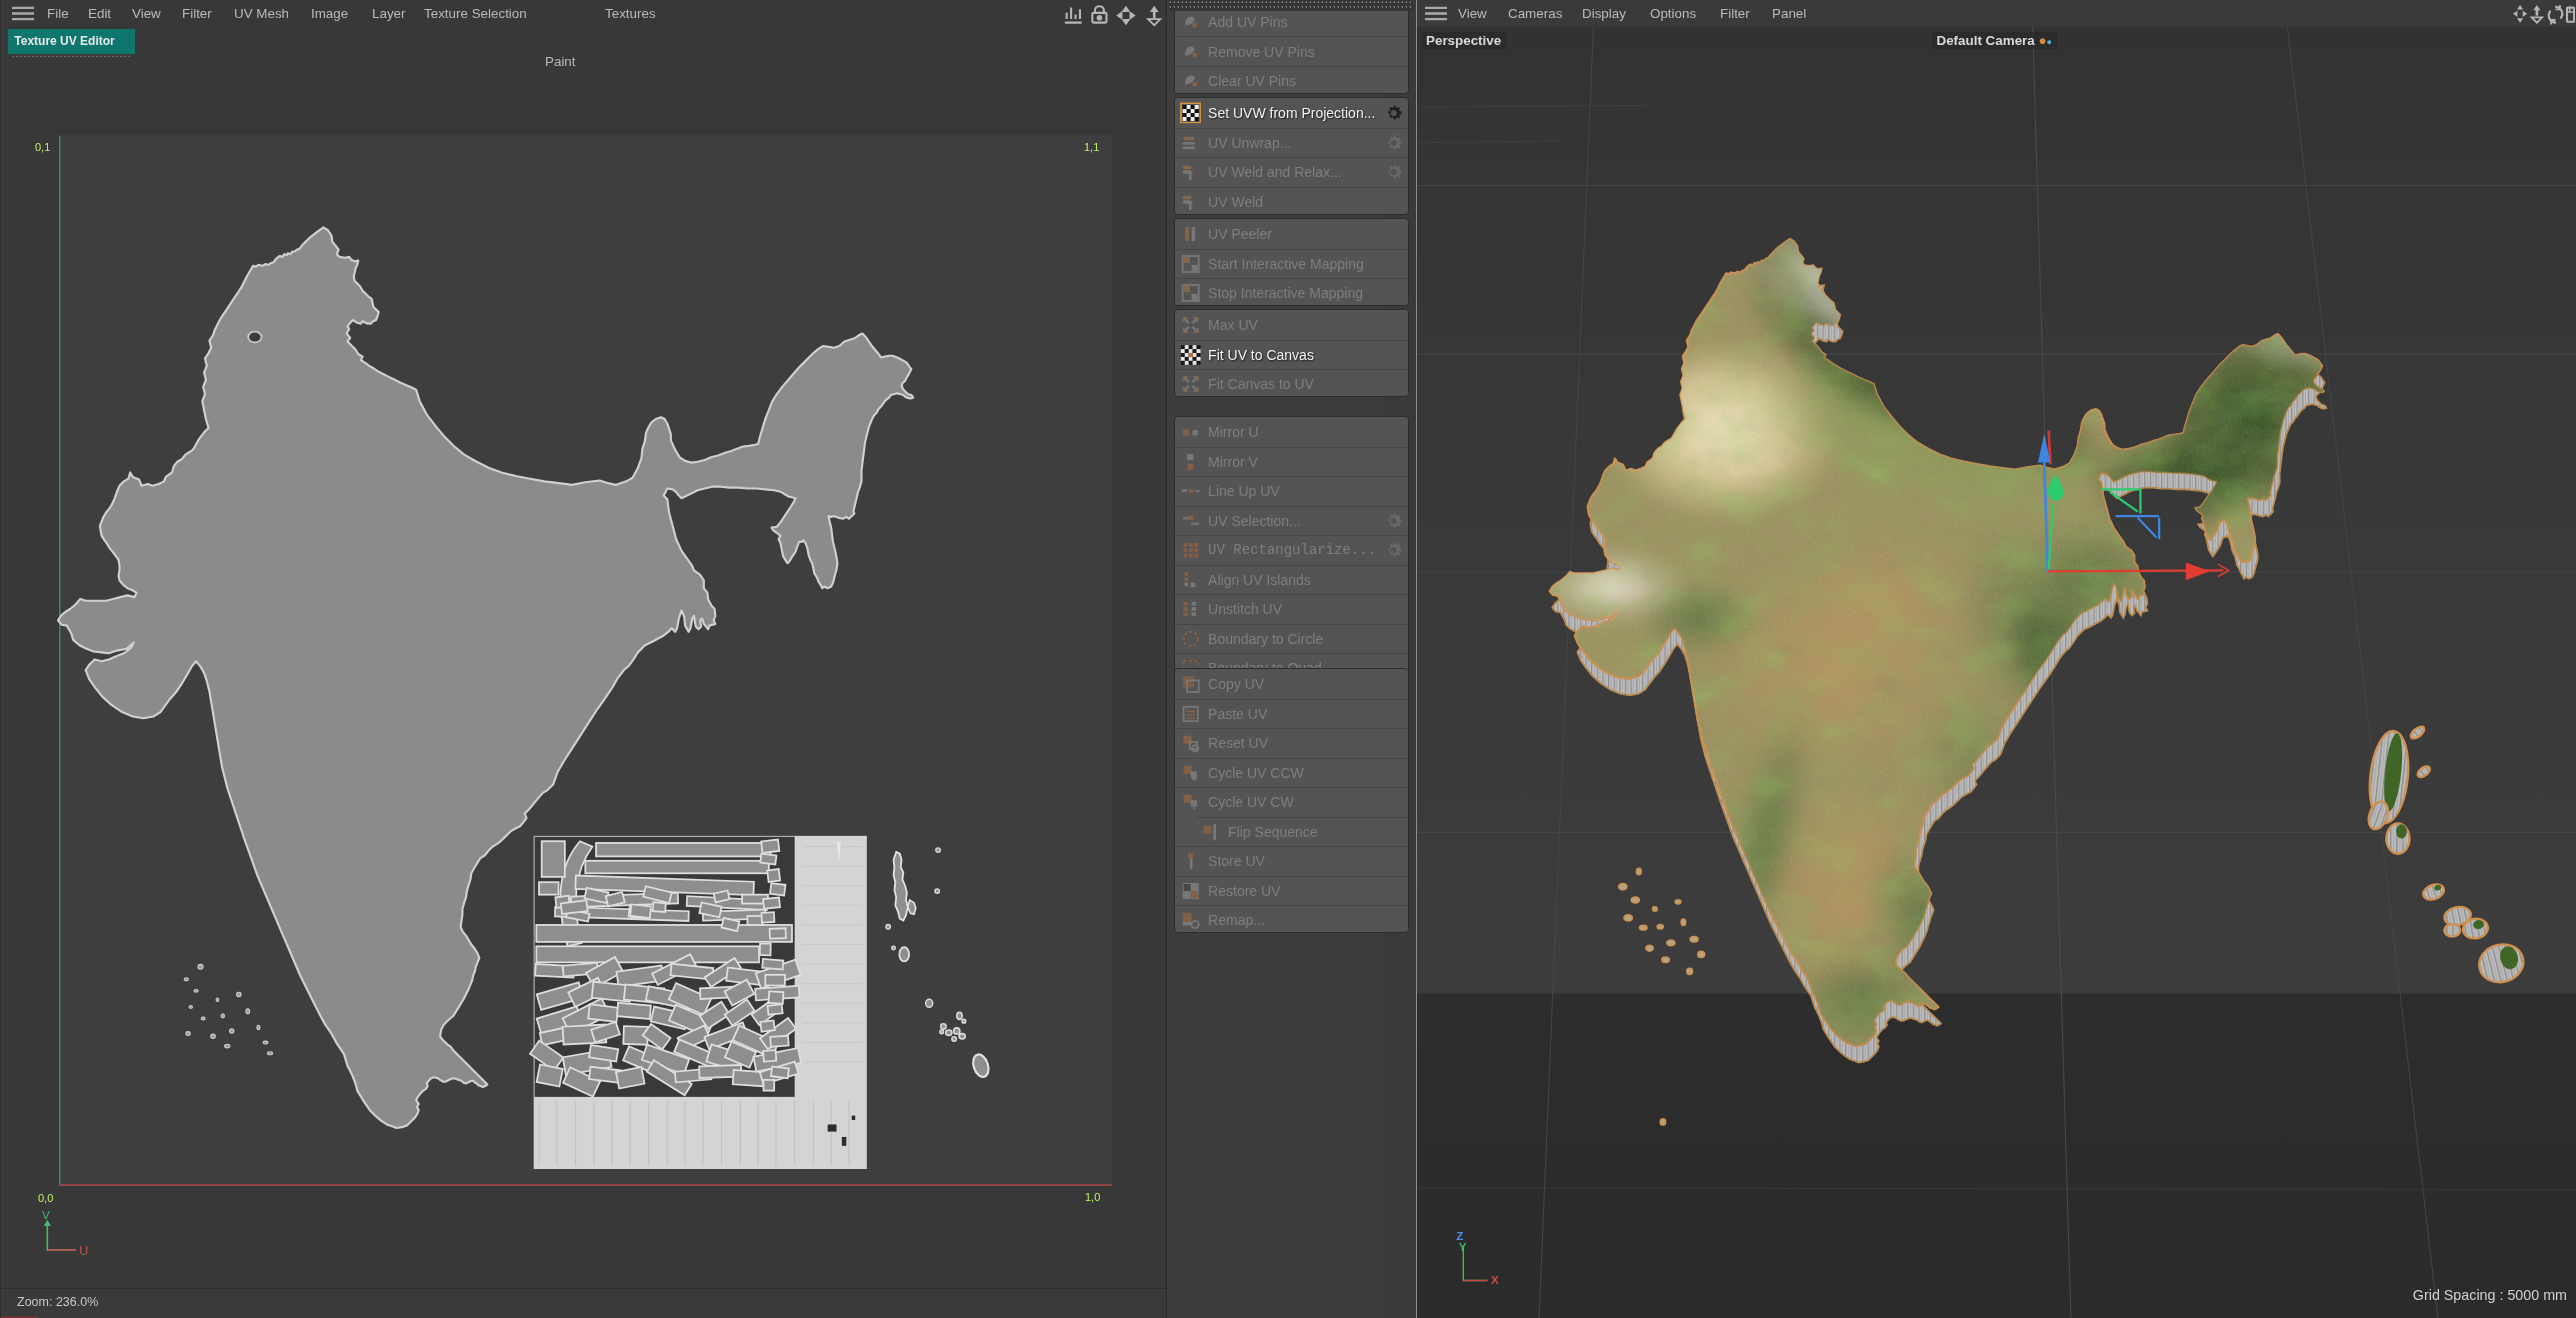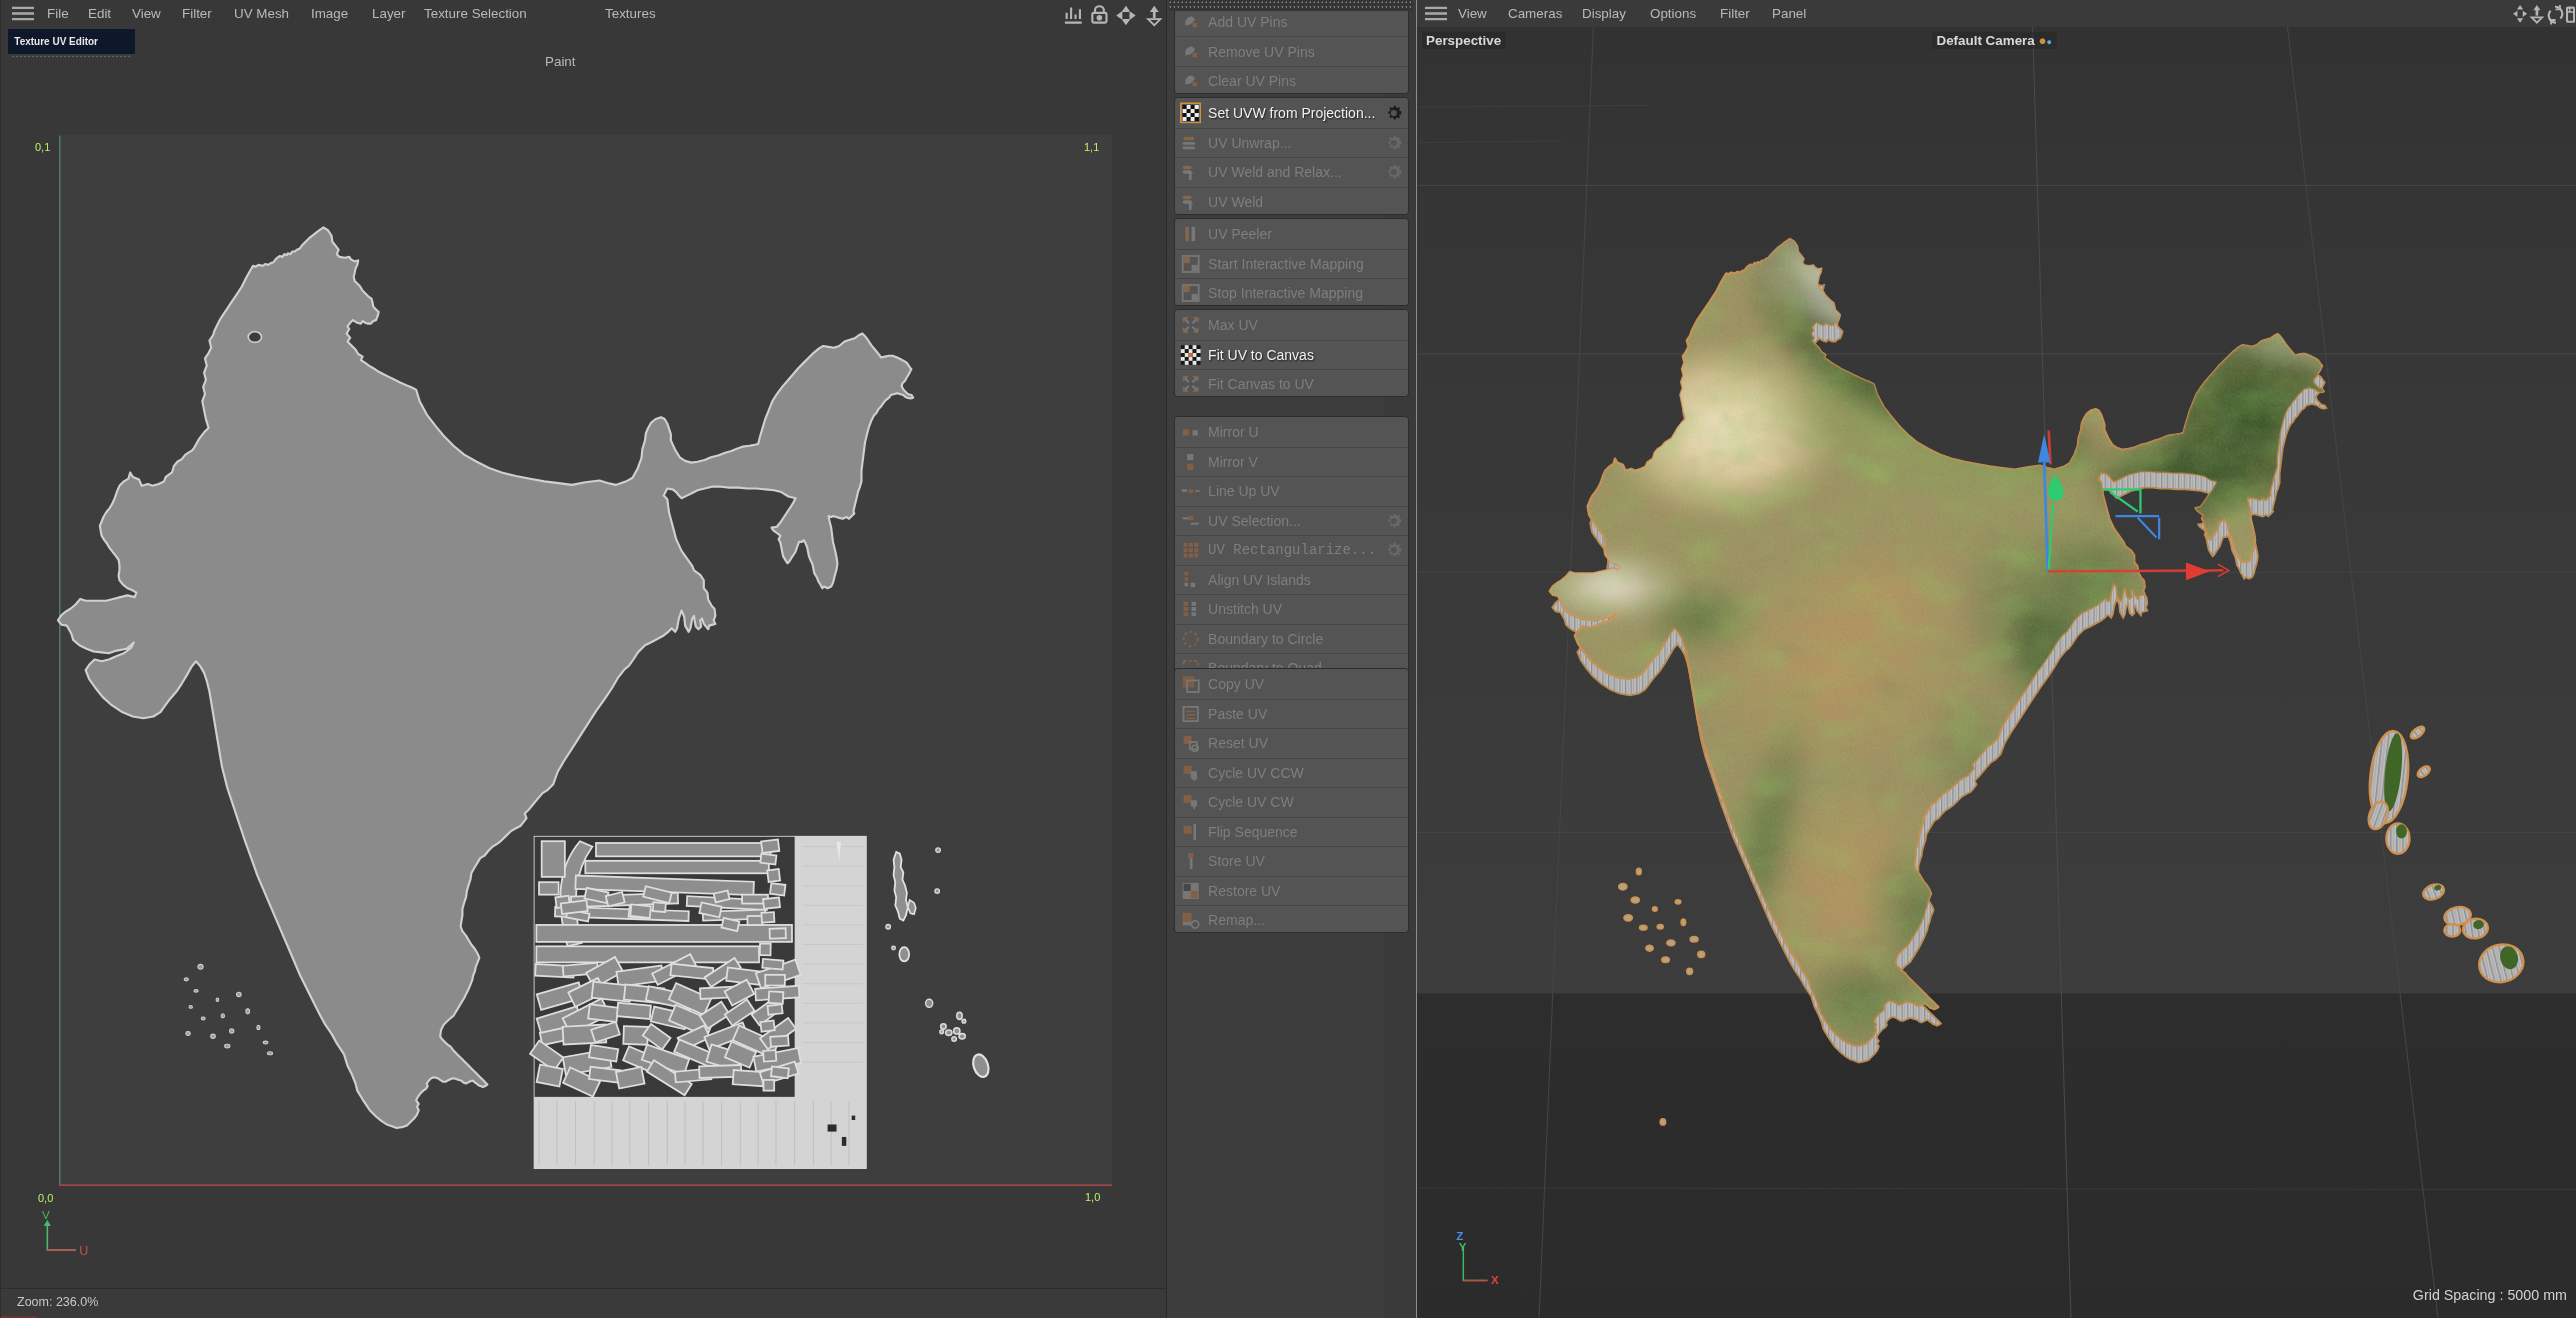--- a/index.html
+++ b/index.html
@@ -1,22 +1,22 @@
 <!DOCTYPE html>
 <html style="font-size:14.3px"><head><meta charset="utf-8">
 <style>
 * { margin:0; padding:0; box-sizing:border-box; }
 html,body { width:2576px; height:1319px; background:#3a3a3a; overflow:hidden;
   font-family:"Liberation Sans", sans-serif; }
 .abs { position:absolute; }
 #leftpanel { position:absolute; left:0; top:0; width:1166px; height:1319px; background:#383838; border-left:1.8px solid #2f2f2f;}
 .menu { position:absolute; top:0; height:27px; color:#b9b9b9; font-size:13.4px; }
 .mi { position:absolute; top:6.2px; white-space:nowrap; }
-#uvlabel { position:absolute; left:7.1px; top:29px; width:127px; height:25px; background:#0f172a;
-  color:#e9e9e9; font-weight:bold; font-size:10px; line-height:25px; padding-left:6.2px; }
+#uvlabel { position:absolute; left:7.1px; top:29px; width:127px; height:25px; background:#0f766e;
+  color:#e9e9e9; font-weight:bold; font-size:12px; line-height:25px; padding-left:6.2px; }
 #canvas-inner { position:absolute; left:58px; top:135px; width:1053px; height:1050px; background:#3e3e3e; }
 .coordlab { position:absolute; color:#bef264; font-size:11px; }
 #statusbar { position:absolute; left:0; top:1288px; width:1166px; height:30px; background:#3a3a3a; border-top:0.9px solid #2d2d2d; }
 #midpanel { position:absolute; left:1166px; top:0; width:218px; height:1319px; background:#3d3d3d;
   border-left:0.9px solid #2a2a2a; }
 #middots { position:absolute; left:1169px; top:0; width:244px; height:10.7px; background:#343434;
   background-image:radial-gradient(circle at 1.3px 2.2px, #808080 0.7px, transparent 1px),radial-gradient(circle at 1.3px 6.7px, #808080 0.7px, transparent 1px);
   background-size:4px 10.7px; }
 .grp { position:absolute; left:7.1px; width:235px; background:#545454; border:0.9px solid #2c2c2c;
   border-radius:3.6px; overflow:hidden; }
@@ -585,21 +585,21 @@
 <div class="row" style="border-top:0.9px solid #464646;height:29.5px;">
         <span class="ric">
           <svg width="21.4" height="21.4" style="opacity:0.5" viewBox="0 0 24 24">
             <rect x="4" y="4" width="9" height="9" fill="#b06a38"></rect>
             <rect x="12" y="10" width="7" height="7" fill="#9a9a9a"></rect>
             <path d="M16 20 L16 13 M16 13 l-3 3 M16 13 l3 3" stroke="#9a9a9a" stroke-width="2"></path>
           </svg>
         </span>
         <span class="rtx">Cycle UV CW</span>
       </div>
-<div class="row" style="border-top:0.9px solid #464646;height:29.5px;">
+<div class="row" style="border-top:0.9px solid #464646;height:29.5px;margin-left:20px;">
         <span class="ric">
           <svg width="21.4" height="21.4" style="opacity:0.5" viewBox="0 0 24 24">
             <rect x="4" y="5" width="9" height="9" fill="#b06a38"></rect>
             <rect x="15" y="3" width="3" height="18" fill="#9a9a9a"></rect>
           </svg>
         </span>
         <span class="rtx">Flip Sequence</span>
       </div>
 <div class="row" style="border-top:0.9px solid #464646;height:29.5px;">
         <span class="ric">

